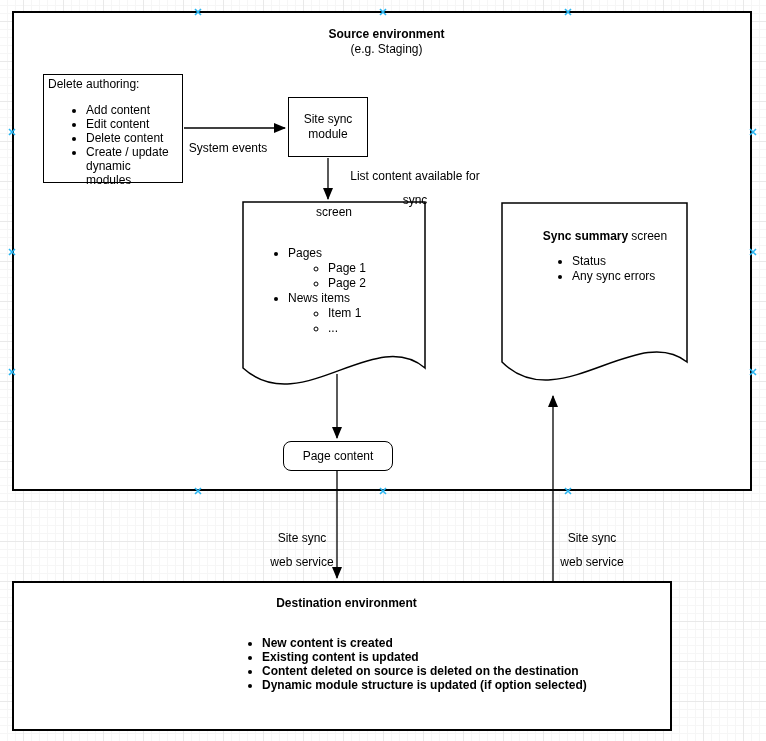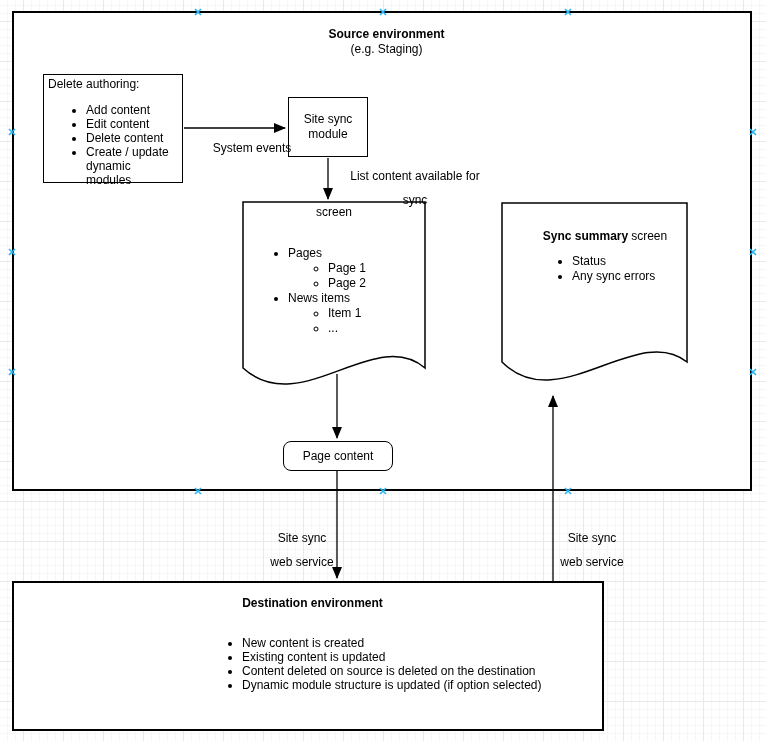--- a/index.html
+++ b/index.html
@@ -21,21 +21,21 @@
     background-position: -17px -19px;
     font-size: 12px;
   }
 
   .rect {
     position: absolute;
     background: #ffffff;
     border: 2px solid #000000;
   }
   .rect.source { left: 12px; top: 11px;  width: 740px; height: 480px; }
-  .rect.dest   { left: 12px; top: 581px; width: 592px; height: 150px; }
+  .rect.dest   { left: 12px; top: 581px; width: 660px; height: 150px; }
 
   .env-title { position: absolute; left: 0; width: 100%; text-align: center; line-height: 15px; padding-left: 9px; }
   .rect.source .env-title { top: 14px; }
   .rect.dest   .env-title { top: 13px; }
   .bold { font-weight: bold; }
 
   .box {
     position: absolute;
     background: #ffffff;
     border: 1px solid #000000;
@@ -69,25 +69,25 @@
   .doc2-title { left: 502px; top: 229px; width: 206px; }
   .title-suffix { margin-left: 3px; font-weight: normal; }
 
   ul.doc1-list { position: absolute; left: 248px; top: 246px; padding-left: 40px; list-style: disc; }
   ul.doc1-list li { line-height: 15px; }
   ul.doc1-list ul { padding-left: 40px; list-style: circle; }
 
   ul.doc2-list { position: absolute; left: 532px; top: 254px; padding-left: 40px; list-style: disc; }
   ul.doc2-list li { line-height: 15px; }
 
-  ul.dest-list { position: absolute; left: 188px; top: 53px; padding-left: 40px; list-style: disc; }
+  ul.dest-list { position: absolute; left: 208px; top: 53px; padding-left: 40px; list-style: disc; font-weight: bold; }
   ul.dest-list li { line-height: 14px; }
 
   .lbl { position: absolute; text-align: center; line-height: 24px; white-space: pre-line; }
-  .lbl-system-events { left: 192px; top: 141px; width: 120px; line-height: 14px; }
+  .lbl-system-events { left: 168px; top: 141px; width: 120px; line-height: 14px; }
   .lbl-list-content  { left: 340px; top: 164px; width: 150px; }
   .lbl-ws-left       { left: 252px; top: 526px; width: 100px; }
   .lbl-ws-right      { left: 542px; top: 526px; width: 100px; }
 </style>
 </head>
 <body>
 
 <div class="canvas">
 
   <div class="rect source">

